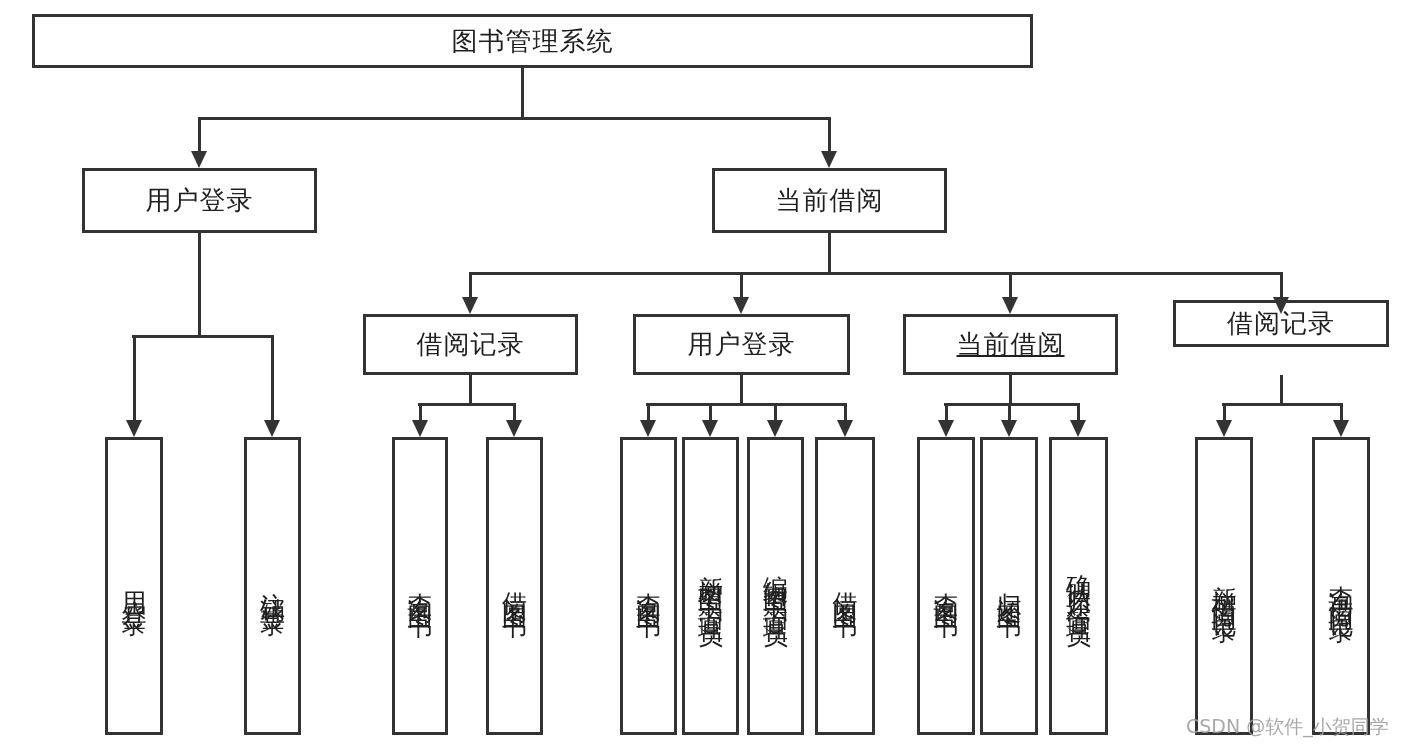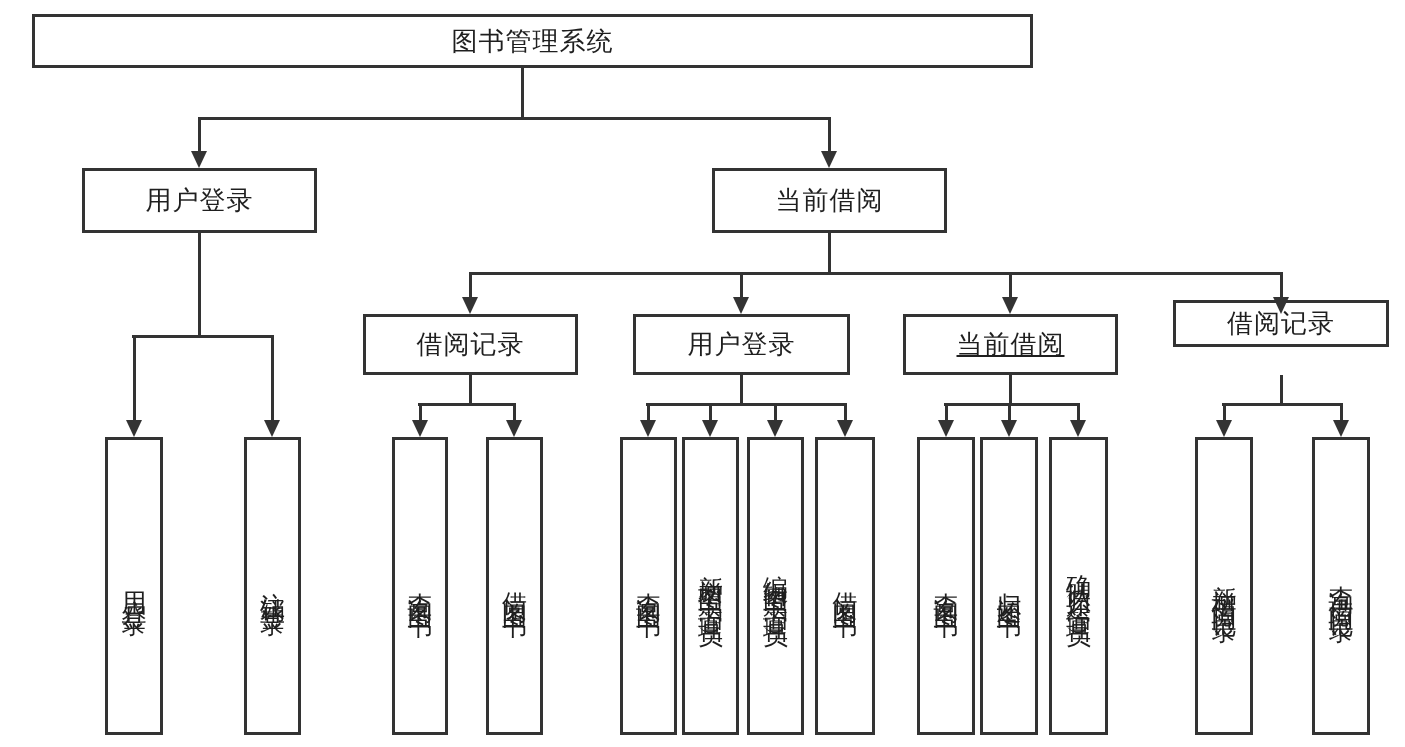--- a/index.html
+++ b/index.html
@@ -153,14 +153,15 @@
   <div class="vline" style="left:1077px;top:403px;width:3px;height:17px;"></div>
   <div class="arrowhead" style="left:1070px;top:420px;"></div>
 
   <div class="vline" style="left:1280px;top:375px;width:3px;height:31px;"></div>
   <div class="hline" style="left:1222px;top:403px;width:120px;height:3px;"></div>
   <div class="vline" style="left:1223px;top:403px;width:3px;height:17px;"></div>
   <div class="arrowhead" style="left:1216px;top:420px;"></div>
   <div class="vline" style="left:1340px;top:403px;width:3px;height:17px;"></div>
   <div class="arrowhead" style="left:1333px;top:420px;"></div>
 
+  <div class="watermark">CSDN @软件_小贺同学</div>
 
 </div>
 
 </body></html>

